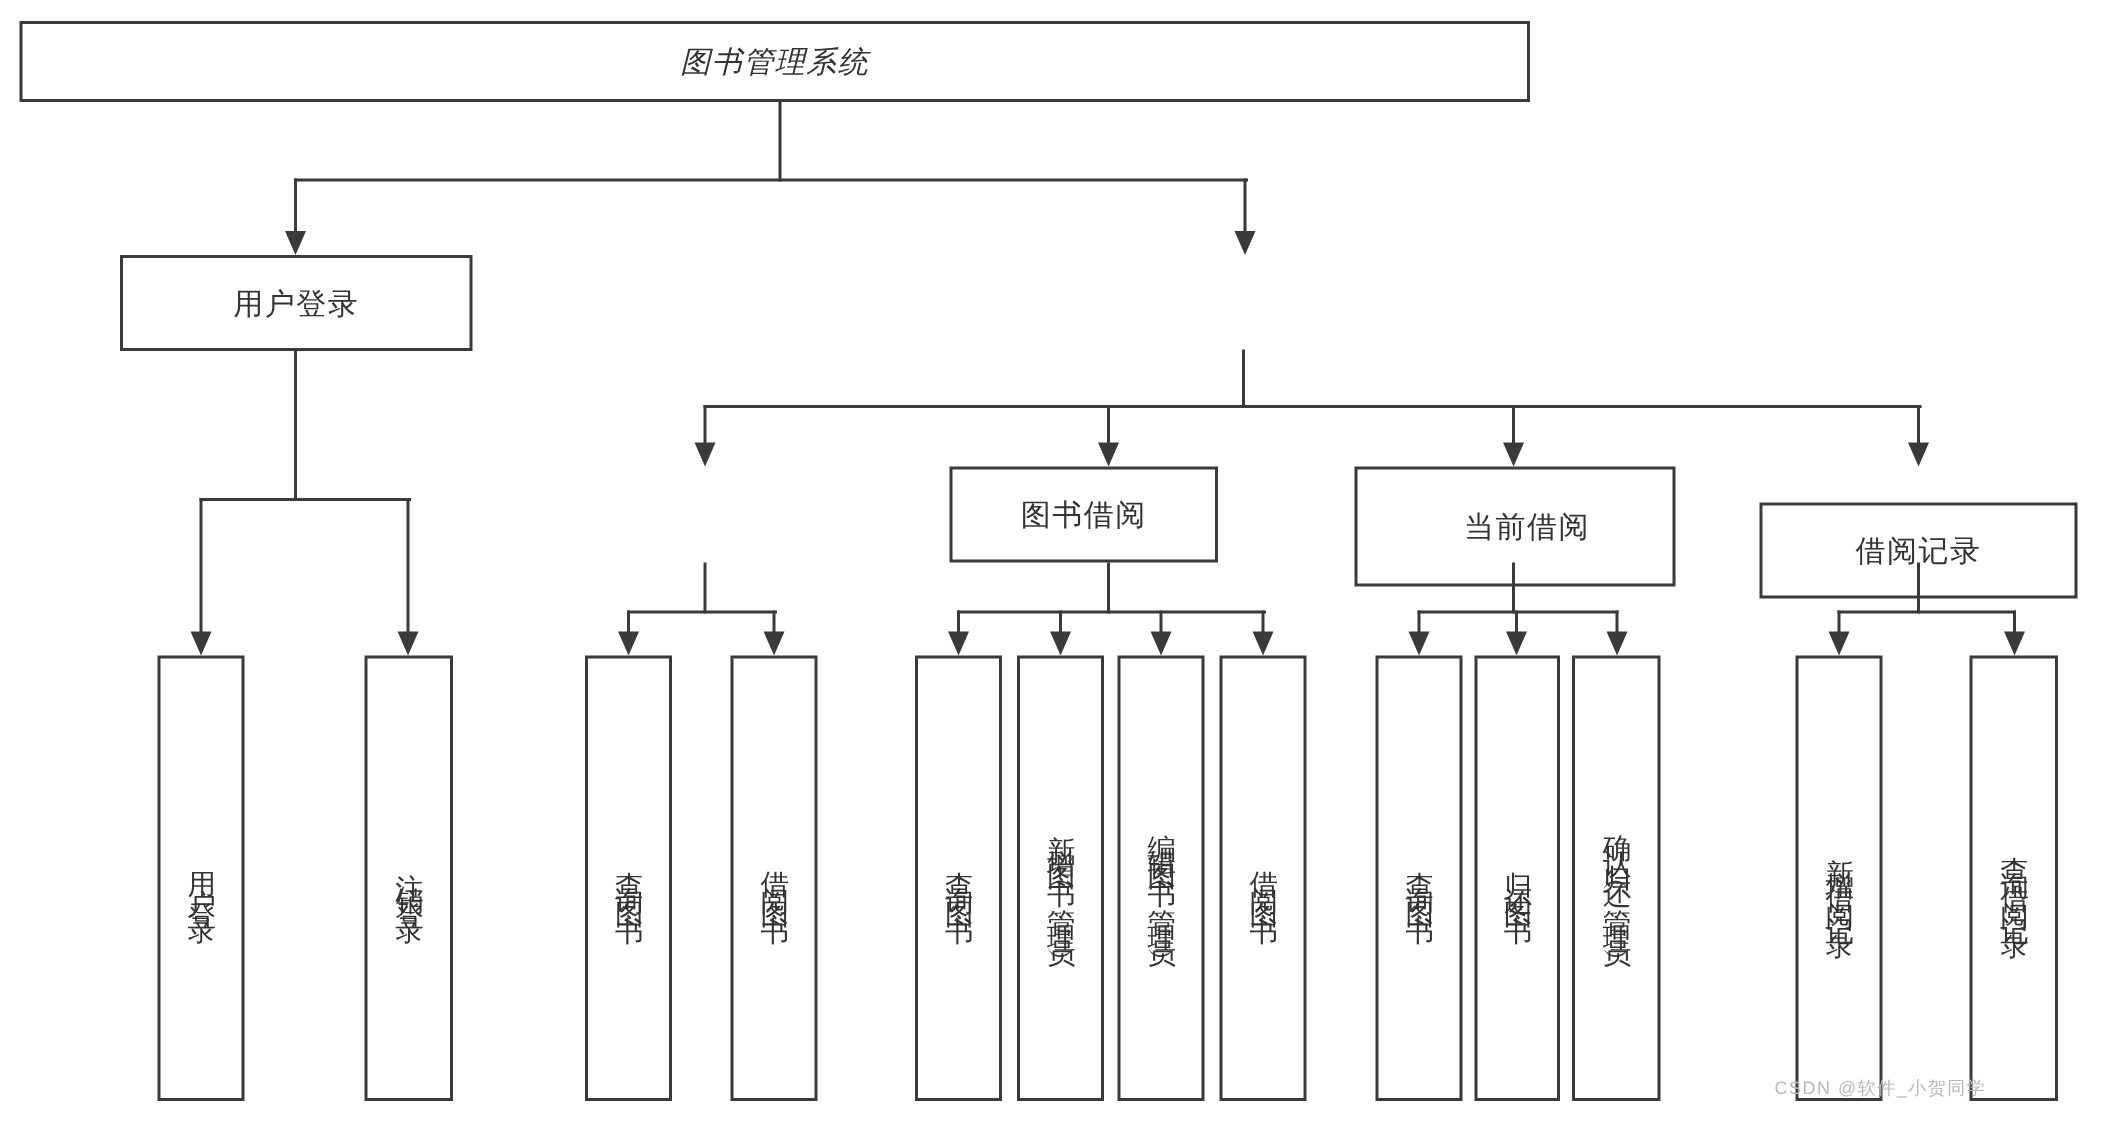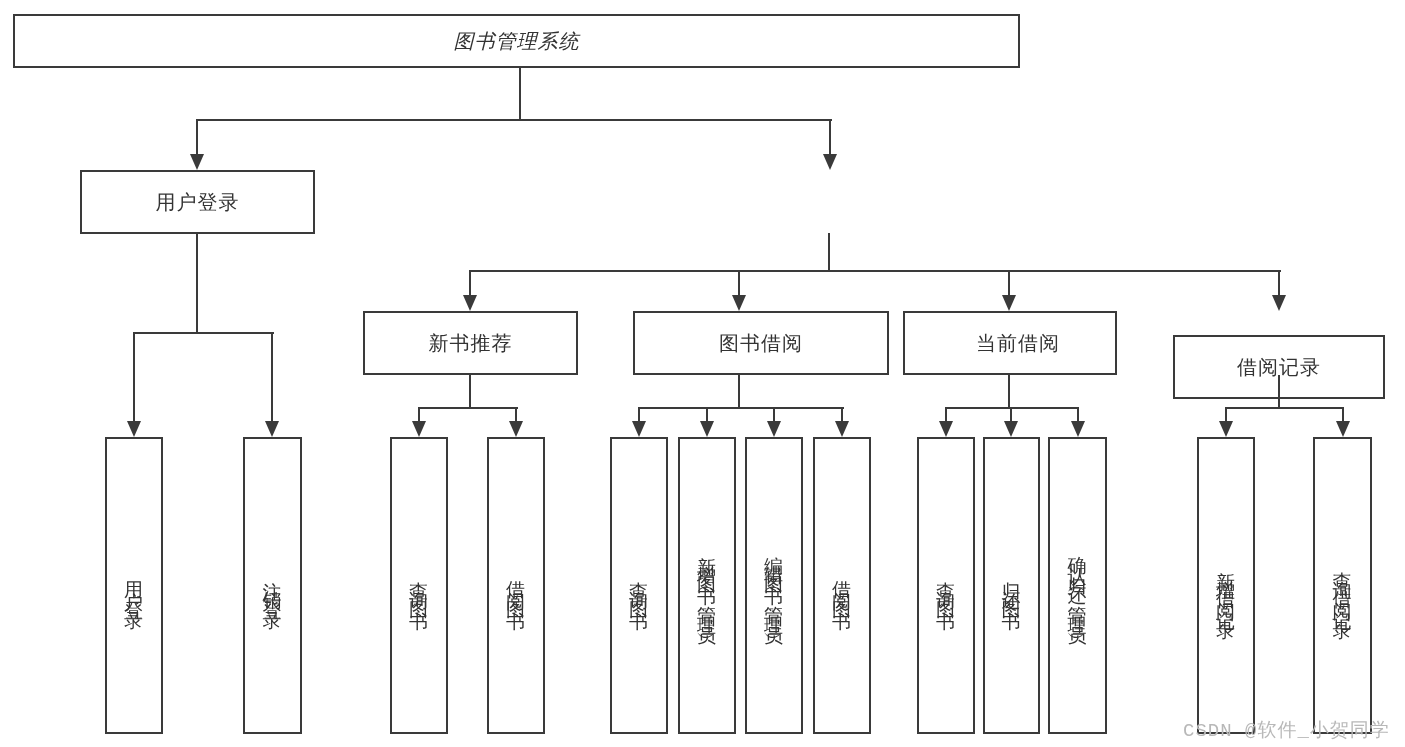--- a/index.html
+++ b/index.html
@@ -48,25 +48,24 @@
     position: absolute;
     width: 0; height: 0;
     border-left: 7px solid transparent;
     border-right: 7px solid transparent;
     border-top: 16px solid var(--line);
   }
   .watermark {
     position: absolute;
     top: 717px;
     left: 1183px;
-    font-size: 19px;
+    font-size: 12px;
     color: var(--watermark);
     letter-spacing: 1px;
     white-space: nowrap;
-    font-family: Liberation Mono, monospace;
   }
 </style>
 </head>
 <body>
 
 <div id="canvas">
 
   <div class="node" style="left:13px; top:14px; width:1007px; height:54px;font-style:italic;">图书管理系统</div>
 
   <div class="vline" style="left:519px; top:68px; height:53px;"></div>
@@ -89,23 +88,22 @@
   <div class="hline" style="left:469px; top:270px; width:812px;"></div>
   <div class="vline" style="left:469px; top:270px; height:26px;"></div>
   <div class="arrow" style="left:463px; top:295px;"></div>
   <div class="vline" style="left:738px; top:270px; height:26px;"></div>
   <div class="arrow" style="left:732px; top:295px;"></div>
   <div class="vline" style="left:1008px; top:270px; height:26px;"></div>
   <div class="arrow" style="left:1002px; top:295px;"></div>
   <div class="vline" style="left:1278px; top:270px; height:26px;"></div>
   <div class="arrow" style="left:1272px; top:295px;"></div>
 
-  <div class="node" style="left:363px; top:311px; width:215px; height:64px;">新书推荐</div>
-  <div class="node" style="left:633px; top:311px; width:256px; height:64px;">图书借阅</div>
-  <div class="node" style="left:903px; top:311px; width:214px; height:64px;padding-left:16px;">当前借阅</div>
+  <div class="node" style="left:633px; top:311px; width:179px; height:64px;">图书借阅</div>
+  <div class="node" style="left:903px; top:311px; width:214px; height:80px;padding-left:16px;">当前借阅</div>
   <div class="node" style="left:1173px; top:311px; width:212px; height:64px;margin-top:24px;">借阅记录</div>
 
   <div class="vline" style="left:469px; top:375px; height:34px;"></div>
   <div class="hline" style="left:418px; top:407px; width:100px;"></div>
   <div class="vline" style="left:418px; top:407px; height:15px;"></div>
   <div class="arrow" style="left:412px; top:421px;"></div>
   <div class="vline" style="left:515px; top:407px; height:15px;"></div>
   <div class="arrow" style="left:509px; top:421px;"></div>
 
   <div class="vline" style="left:738px; top:375px; height:34px;"></div>

